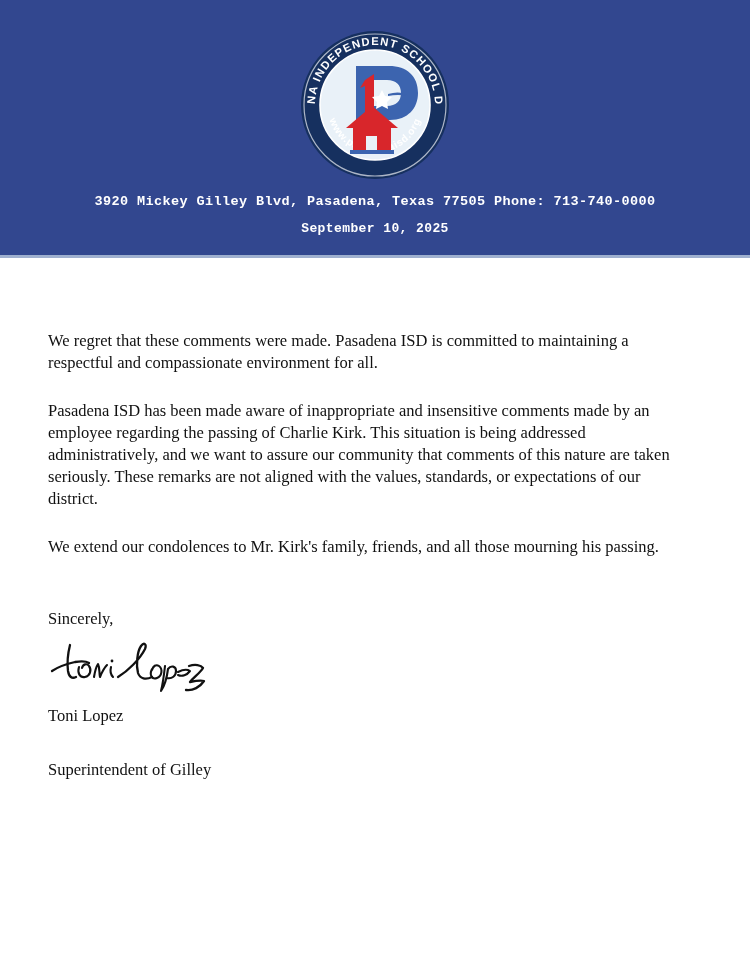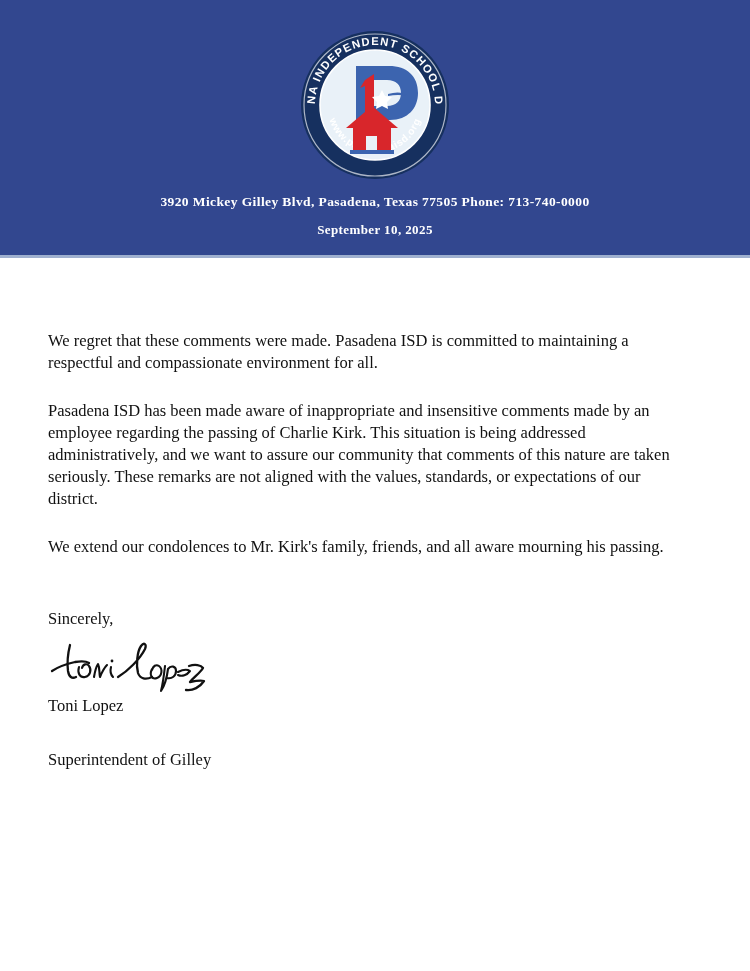--- a/index.html
+++ b/index.html
@@ -41,21 +41,21 @@
   .seal-wrap {
     margin-top: 28px;
     width: 154px;
     height: 154px;
   }
   .seal { display: block; width: 154px; height: 154px; }
 
   
   .address-line,
   .date-line {
-    font-family: Liberation Serif, serif;
+    font-family: Liberation Mono, monospace;
     color: #ffffff;
     font-weight: bold;
     letter-spacing: 0.4px;
     text-align: center;
     width: 100%;
   }
   .address-line {
     font-size: 13.5px;
     margin-top: 12px;
   }
@@ -81,21 +81,21 @@
     margin-bottom: 26px;
     text-align: left;
   }
 
   .closing { margin-top: 50px; }
 
   
   .signature-block { margin-top: 8px; }
   .signature-img { display: block; width: 160px; height: 58px; }
 
-  .signer-name { margin-top: 0; font-size: 16.5px; }
+  .signer-name { margin-top: 10px; font-size: 16.5px; }
   .signer-title { margin-top: 32px; font-size: 16.5px; }
 </style>
 </head>
 <body>
 
 <div class="letterhead">
 
   <div class="seal-wrap">
     <svg class="seal" viewBox="0 0 154 154">
       <defs>
@@ -143,21 +143,21 @@
   <div class="address-line">3920 Mickey Gilley Blvd, Pasadena, Texas 77505 Phone: 713-740-0000</div>
 
   <div class="date-line">September 10,  2025</div>
 </div>
 
 <div class="letter-body">
 
 
   <p class="para">We regret that these comments were made.  Pasadena ISD is committed to maintaining a respectful and compassionate environment for all.</p>
   <p class="para">Pasadena ISD has been made aware of inappropriate and insensitive comments made by an employee regarding the passing of Charlie Kirk.  This situation is being addressed administratively, and we want to assure our community that comments of this nature are taken seriously.  These remarks are not aligned with the values, standards, or expectations of our district.</p>
-  <p class="para">We extend our condolences to Mr. Kirk's family, friends, and all aware mourning his passing.</p>
+  <p class="para">We extend our condolences to Mr. Kirk's family, friends, and all those mourning his passing.</p>
 
   <div class="closing">Sincerely,</div>
 
   <div class="signature-block">
     <svg class="signature-img" viewBox="0 0 160 58">
       <g fill="none" stroke="#111111" stroke-linecap="round" stroke-linejoin="round">
 
         <path d="M 4 34 C 10 30 18 27 27 25 C 33 24 38 24 41 26" stroke-width="2.3"></path>
         <path d="M 22 8 C 20 16 19 26 20 34 C 21 40 24 42 28 40" stroke-width="2.3"></path>
 

